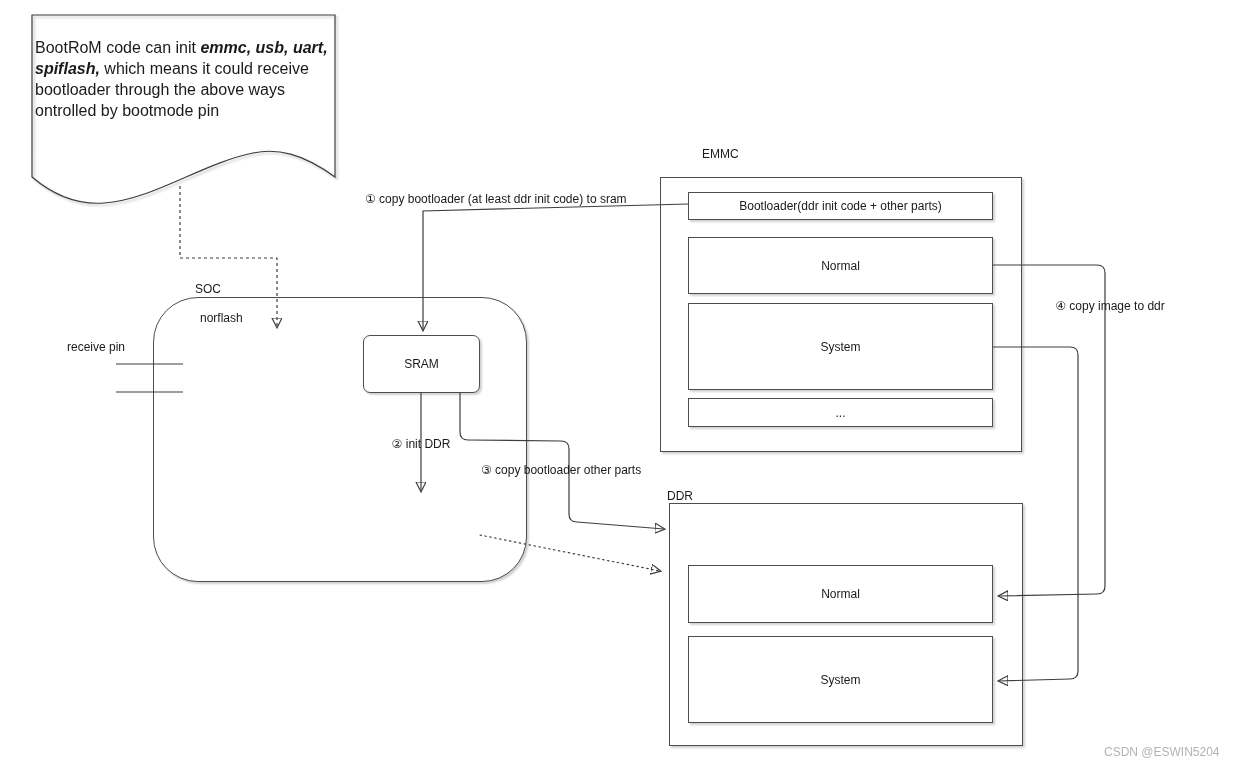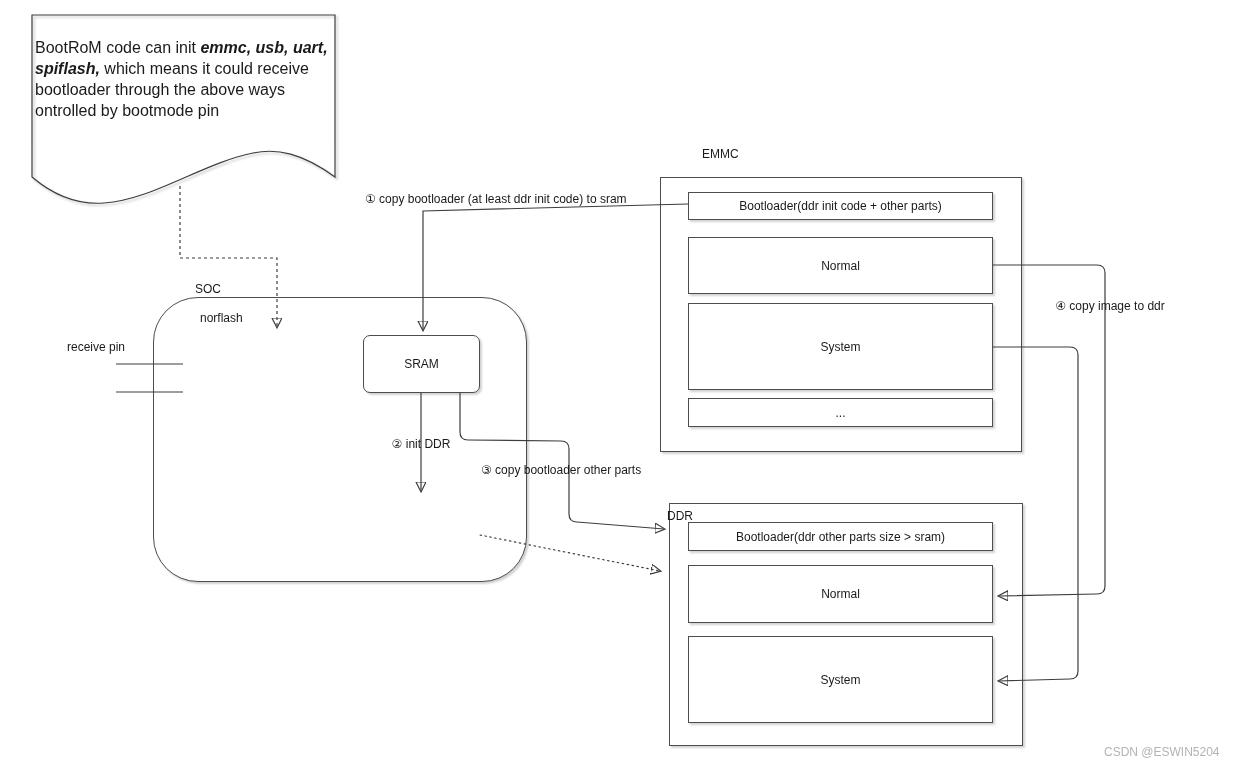--- a/index.html
+++ b/index.html
@@ -98,24 +98,21 @@
     <span>Normal</span>
   </div>
   <div class="shape-box" style="left:688px; top:303px; width:305px; height:87px;">
     <span>System</span>
   </div>
   <div class="shape-box" style="left:688px; top:398px; width:305px; height:29px;">
     <span>...</span>
   </div>
 
   <div class="shape-box container-box" style="left:669px; top:503px; width:354px; height:243px;"></div>
-  <div class="float-label" style="left:667px; top:489px;margin-top:20px;">DDR</div>
-  <div class="shape-box" style="left:688px; top:522px; width:305px; height:29px;">
-    <span>Bootloader(ddr other parts size &gt; sram)</span>
-  </div>
+  <div class="float-label" style="left:667px; top:489px;">DDR</div>
   <div class="shape-box" style="left:688px; top:565px; width:305px; height:58px;">
     <span>Normal</span>
   </div>
   <div class="shape-box" style="left:688px; top:636px; width:305px; height:87px;">
     <span>System</span>
   </div>
 
   <div id="note-text">
     <span>BootRoM code can init </span><span class="em">emmc, usb, uart, spiflash,</span><span> which means it could receive bootloader through the above ways ontrolled by bootmode pin</span>
   </div>

